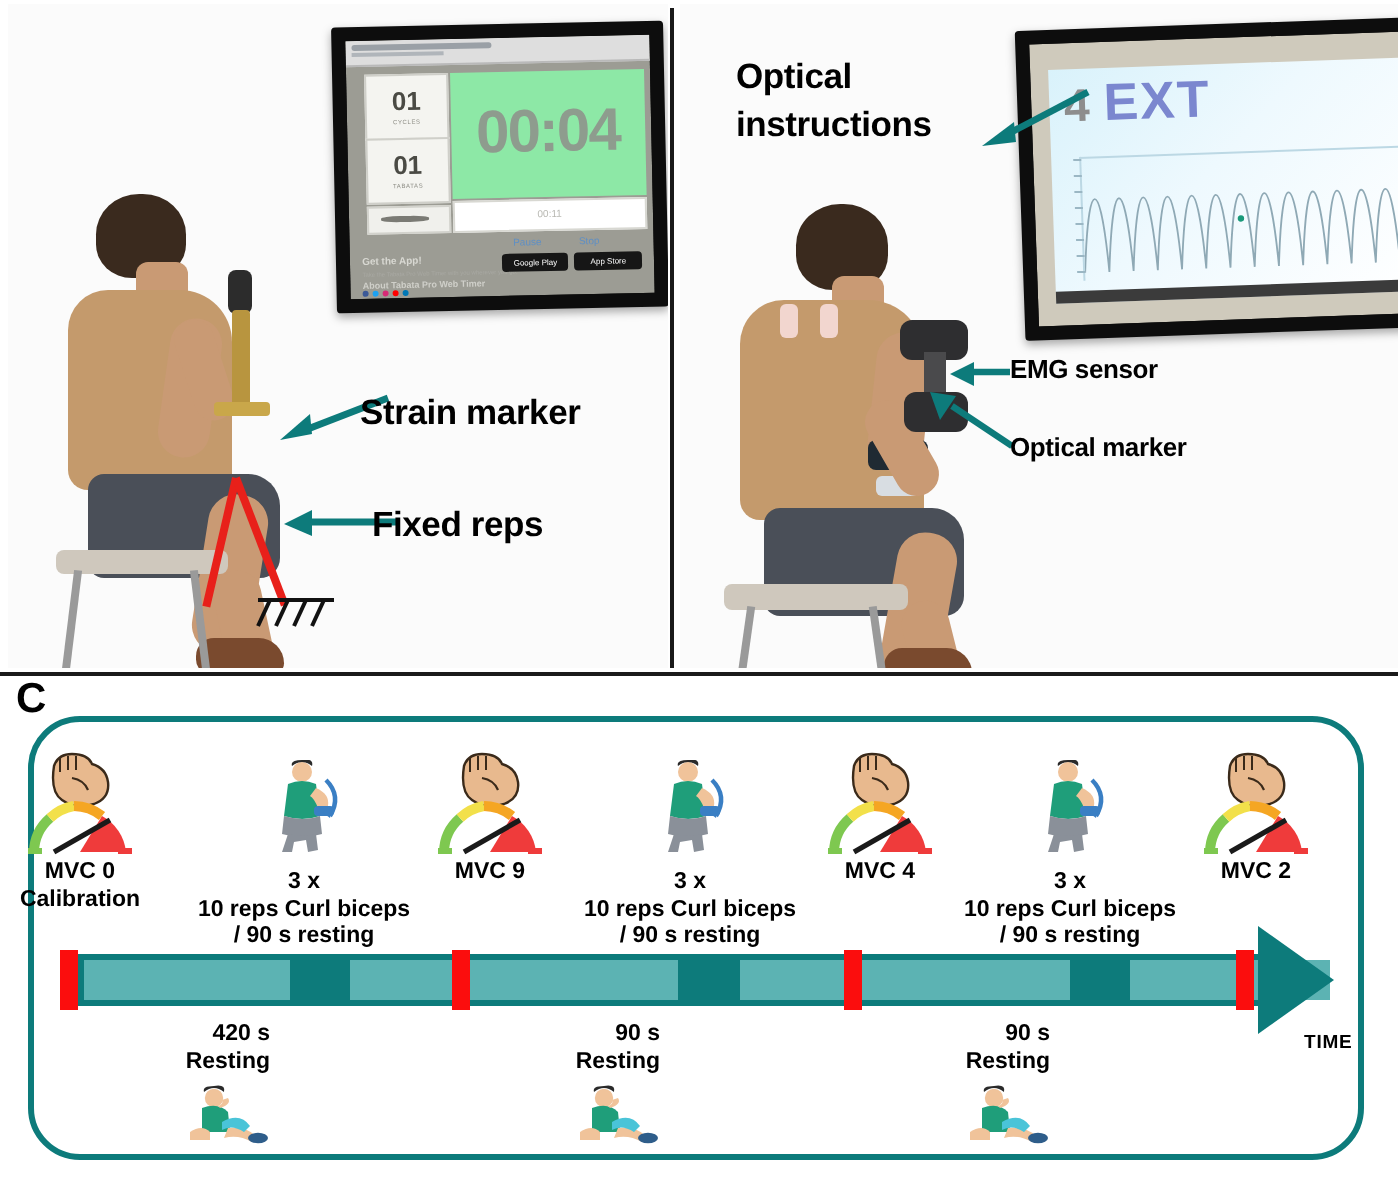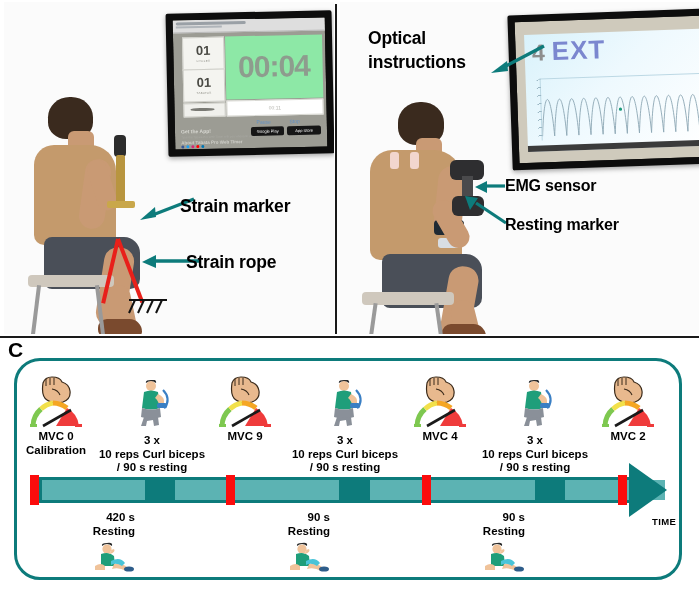--- a/index.html
+++ b/index.html
@@ -72,21 +72,21 @@
   .person{position:absolute;}
   .shorts{position:absolute;background:#4a4f58;}
   .shirt{position:absolute;background:#c49a6c;}
   .skin{position:absolute;background:#c99a74;}
   .hair{position:absolute;background:#3a2a1e;}
   .stool{position:absolute;}
 
   
   .anno{position:absolute;font-weight:bold;font-size:17.5px;color:#000;
         white-space:nowrap;font-family:"Liberation Sans",sans-serif;letter-spacing:-.2px;}
-  .anno.small{font-size:16px;}
+  .anno.small{font-size:13px;}
   .arrow{position:absolute;}
 
   
   .cbox{position:absolute;left:14px;top:358px;width:668px;height:222px;
         border:3.5px solid #0d7b7b;border-radius:26px;background:#fff;box-sizing:border-box;}
   .step{position:absolute;text-align:center;}
   .step .lbl{font-size:11.5px;font-weight:bold;line-height:13.5px;color:#000;
         font-family:"Liberation Sans",sans-serif;white-space:nowrap;}
   .mvcicon{position:relative;width:58px;height:52px;margin:0 auto 2px;}
   .bicep{position:absolute;left:12px;top:0;width:34px;height:27px;}
@@ -197,21 +197,21 @@
 <svg class="arrow" style="left:138px;top:196px;" width="58" height="26">
   <line x1="56" y1="3" x2="12" y2="20" stroke="#0d7b7b" stroke-width="3.4"></line>
   <polygon points="2,24 17,11 18,21" fill="#0d7b7b"></polygon>
 </svg>
 <div class="anno" style="left:180px;top:196px;">Strain marker</div>
 
 <svg class="arrow" style="left:139px;top:252px;" width="62" height="20">
   <line x1="60" y1="9" x2="14" y2="9" stroke="#0d7b7b" stroke-width="3.4"></line>
   <polygon points="3,10 17,3 17,16" fill="#0d7b7b"></polygon>
 </svg>
-<div class="anno" style="left:186px;top:252px;">Strain rope</div>
+<div class="anno" style="left:186px;top:252px;">Fixed reps</div>
 
 <div class="vdivider"></div>
 <div class="hdivider"></div>
 
 <div class="panel-letter" style="left:346px;top:6px;">B</div>
 
 <div class="scene" style="left:340px;top:2px;width:359px;height:332px;">
   <div class="wall"></div>
 
   <div class="monitor" style="left:170px;top:10px;width:200px;height:155px;transform:rotate(-2deg);">
@@ -269,26 +269,26 @@
 <svg class="arrow" style="left:473px;top:178px;" width="34" height="18">
   <line x1="32" y1="8" x2="12" y2="8" stroke="#0d7b7b" stroke-width="3.2"></line>
   <polygon points="2,9 14,3 14,15" fill="#0d7b7b"></polygon>
 </svg>
 <div class="anno small" style="left:505px;top:177px;">EMG sensor</div>
 
 <svg class="arrow" style="left:462px;top:196px;" width="46" height="32">
   <line x1="44" y1="27" x2="14" y2="7" stroke="#0d7b7b" stroke-width="3.2"></line>
   <polygon points="3,0 16,2 8,14" fill="#0d7b7b"></polygon>
 </svg>
-<div class="anno small" style="left:505px;top:216px;">Resting marker</div>
+<div class="anno small" style="left:505px;top:216px;">Optical marker</div>
 
 <div class="panel-letter" style="left:8px;top:338px;">C</div>
 <div class="cbox"></div>
 
-<div class="step" style="left:21px;top:376px;width:70px;">
+<div class="step" style="left:5px;top:376px;width:70px;">
   <div class="mvcicon">
     <svg class="bicep" viewBox="0 0 34 27">
       <path d="M4,7 q2,-6 9,-6 q8,0 10,5 q7,2 8,9 q1,8 -7,11 q-9,3 -16,-2 q-6,-4 -4,-17 z" fill="#e8b98e" stroke="#3a2a1a" stroke-width="1.2"></path>
       <path d="M7,3 l0,7 M11,2 l0,7 M15,2 l0,7" stroke="#3a2a1a" stroke-width="1"></path>
       <path d="M13,13 q6,1 8,6" fill="none" stroke="#3a2a1a" stroke-width="1.1"></path>
     </svg>
     <svg class="gauge" viewBox="0 0 54 28">
       <path d="M4,26 A23,23 0 0,1 12,9" stroke="#7ec850" stroke-width="5" fill="none"></path>
       <path d="M12,9 A23,23 0 0,1 24,3" stroke="#f2e04a" stroke-width="5" fill="none"></path>
       <path d="M24,3 A23,23 0 0,1 38,8" stroke="#f5a623" stroke-width="5" fill="none"></path>

